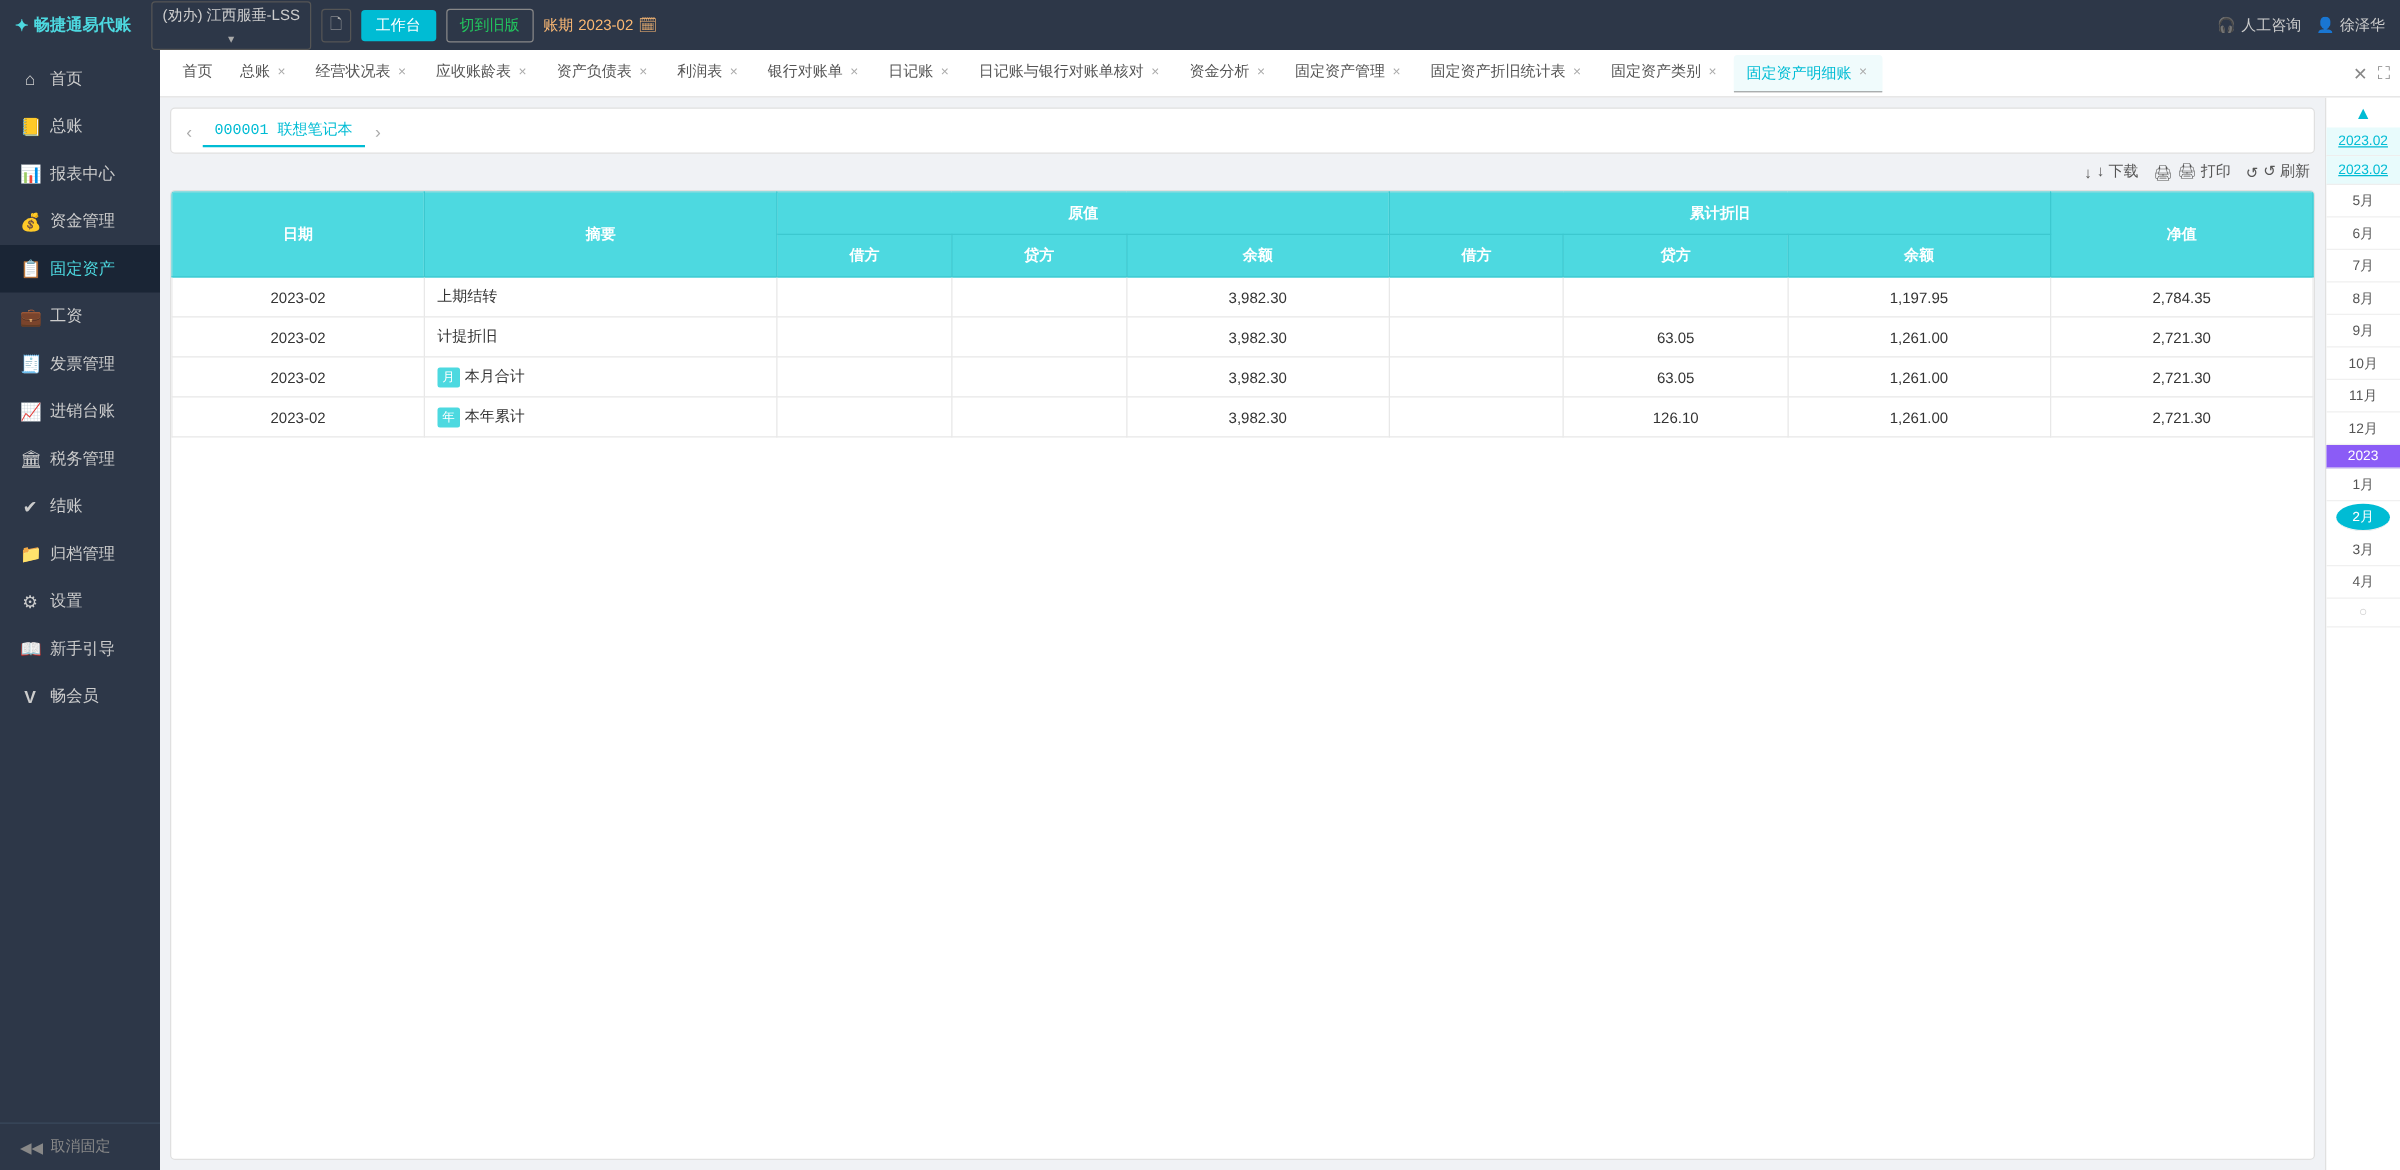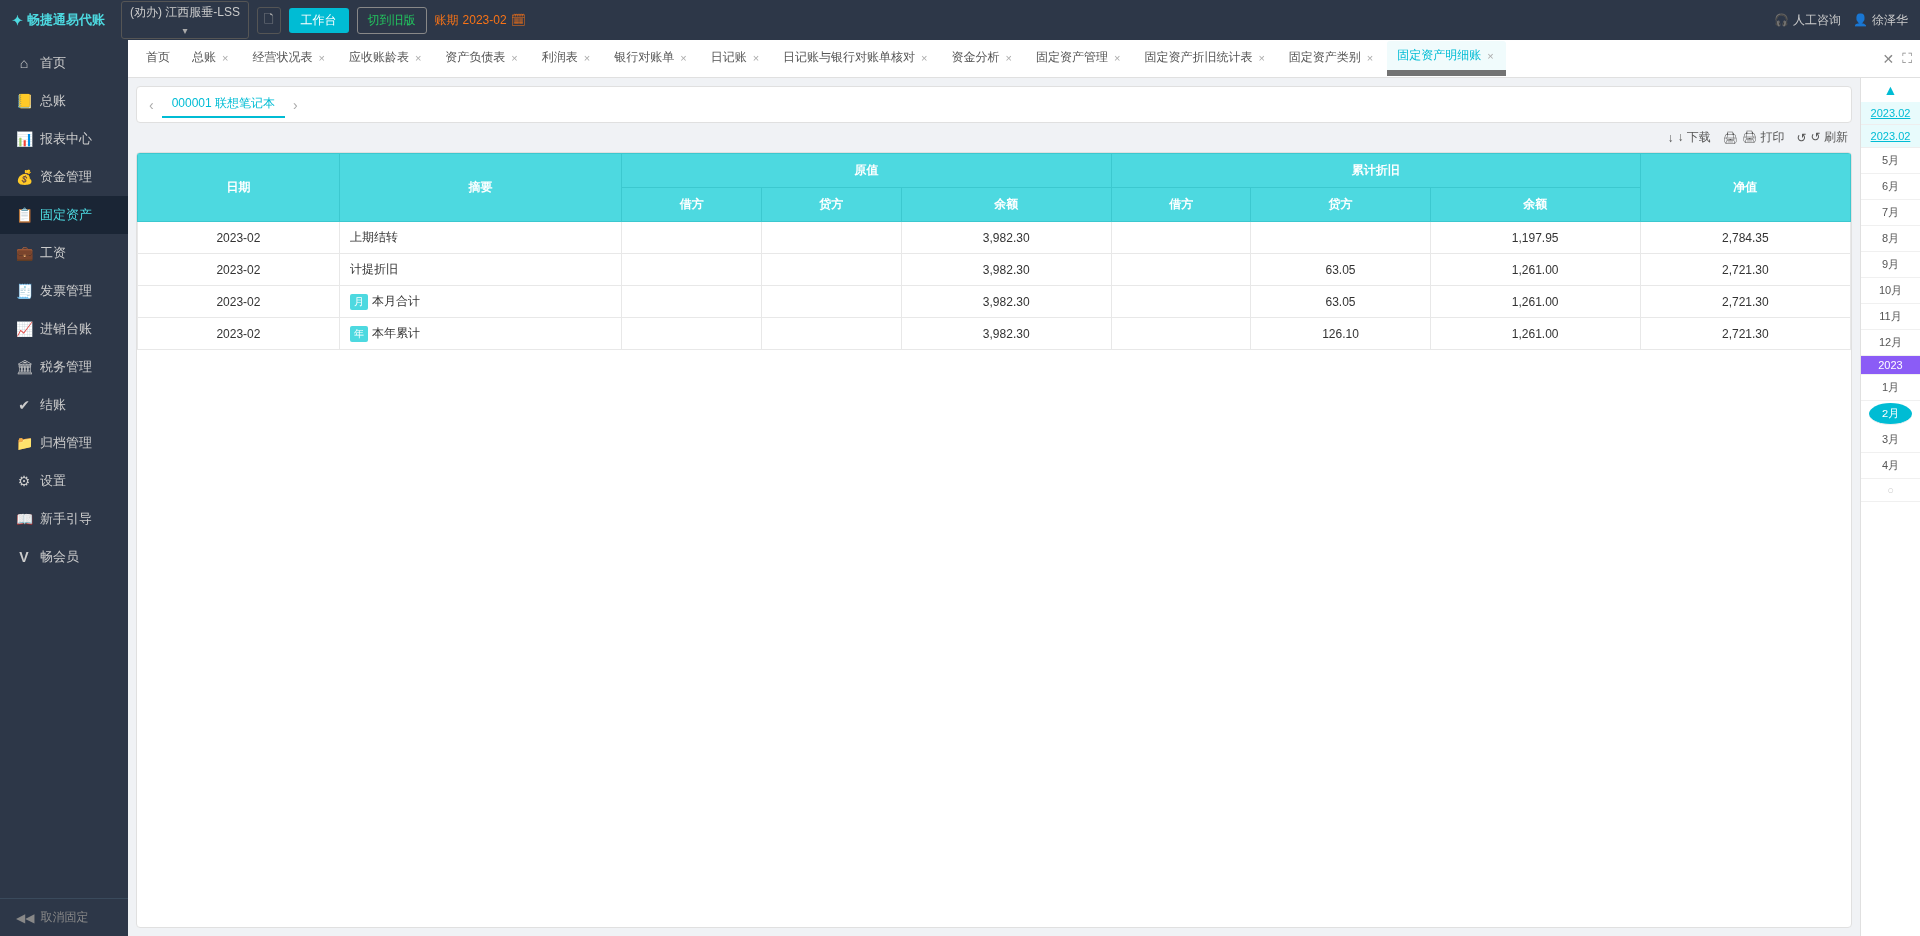--- a/index.html
+++ b/index.html
@@ -58,21 +58,21 @@
     .top-bar-switch-btn {
       background: transparent;
       border: 1px solid #888;
       color: #22c55e;
       padding: 4px 10px;
       border-radius: 3px;
       cursor: pointer;
       font-size: 12px;
     }
     .top-bar-period {
-      color: #f97316;
+      color: #fdba74;
       font-size: 12px;
       display: flex;
       align-items: center;
       gap: 4px;
     }
     .top-bar-right {
       margin-left: auto;
       display: flex;
       align-items: center;
       gap: 12px;
@@ -160,21 +160,21 @@
       font-size: 12px;
       color: #555;
       cursor: pointer;
       white-space: nowrap;
       border-radius: 3px 3px 0 0;
       display: flex;
       align-items: center;
       gap: 4px;
       border-bottom: 2px solid transparent;
     }
-    .tab-item.active { color: #00bcd4; border-bottom: 6px solid #737373; background: #f0fbfc; }
+    .tab-item.active { color: #00bcd4; border-bottom: 1px solid #737373; background: #f0fbfc; }
     .tab-item .tab-close {
       font-size: 11px;
       color: #aaa;
       cursor: pointer;
       padding: 1px 2px;
     }
     .tab-bar-right {
       margin-left: auto;
       display: flex;
       align-items: center;
@@ -221,20 +221,21 @@
       padding: 4px 10px;
       font-size: 12px;
       color: #333;
       cursor: pointer;
       border-bottom: 2px solid transparent;
       border-radius: 3px 3px 0 0;
     }
     .sub-tab-item.active {
       color: #00bcd4;
       border-bottom: 2px solid #00bcd4;
+      font-family: Liberation Mono, monospace;
     }
 
     
     .toolbar {
       display: flex;
       justify-content: flex-end;
       align-items: center;
       gap: 12px;
       margin-bottom: 6px;
       padding: 0 4px;

